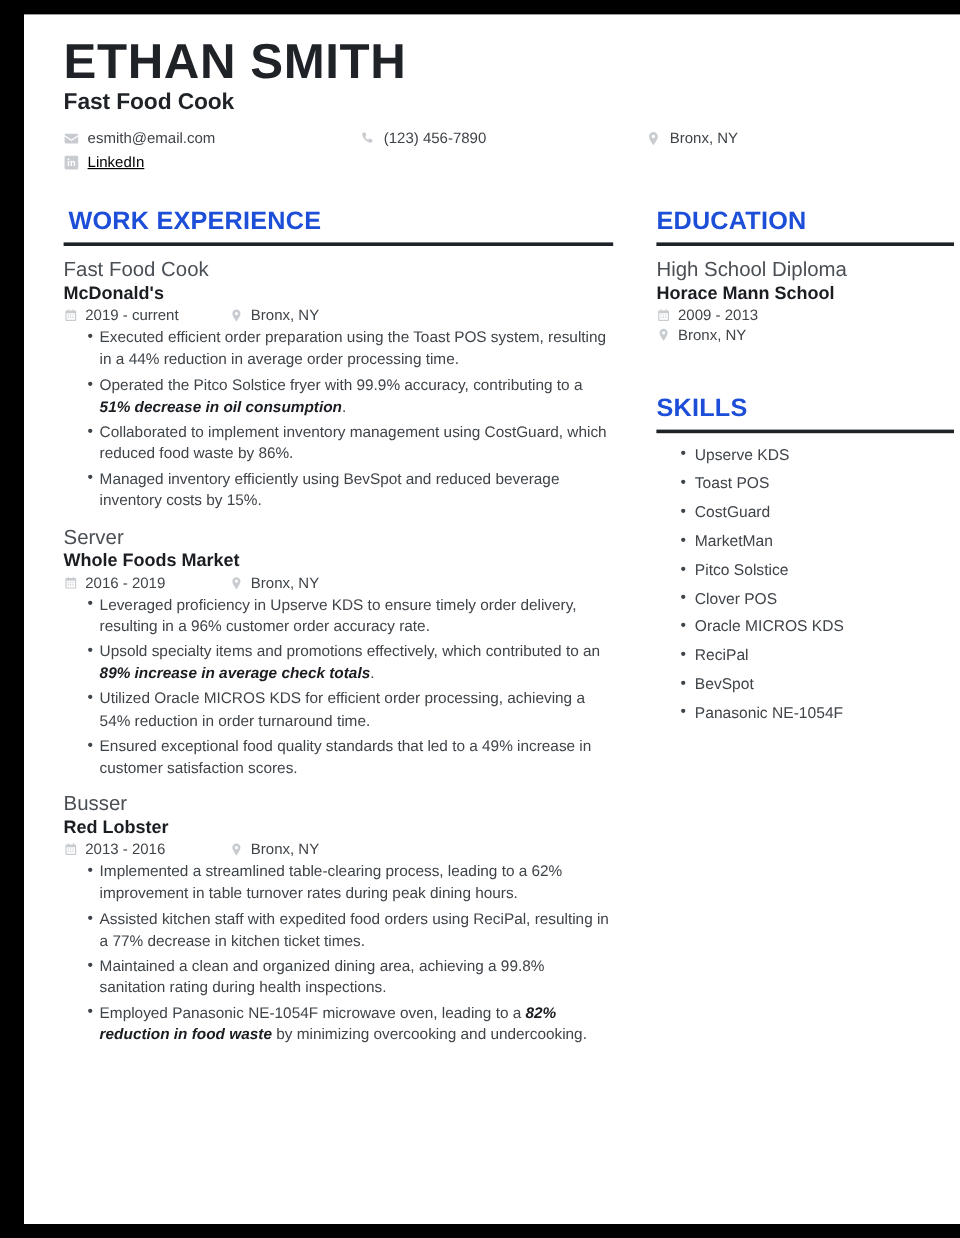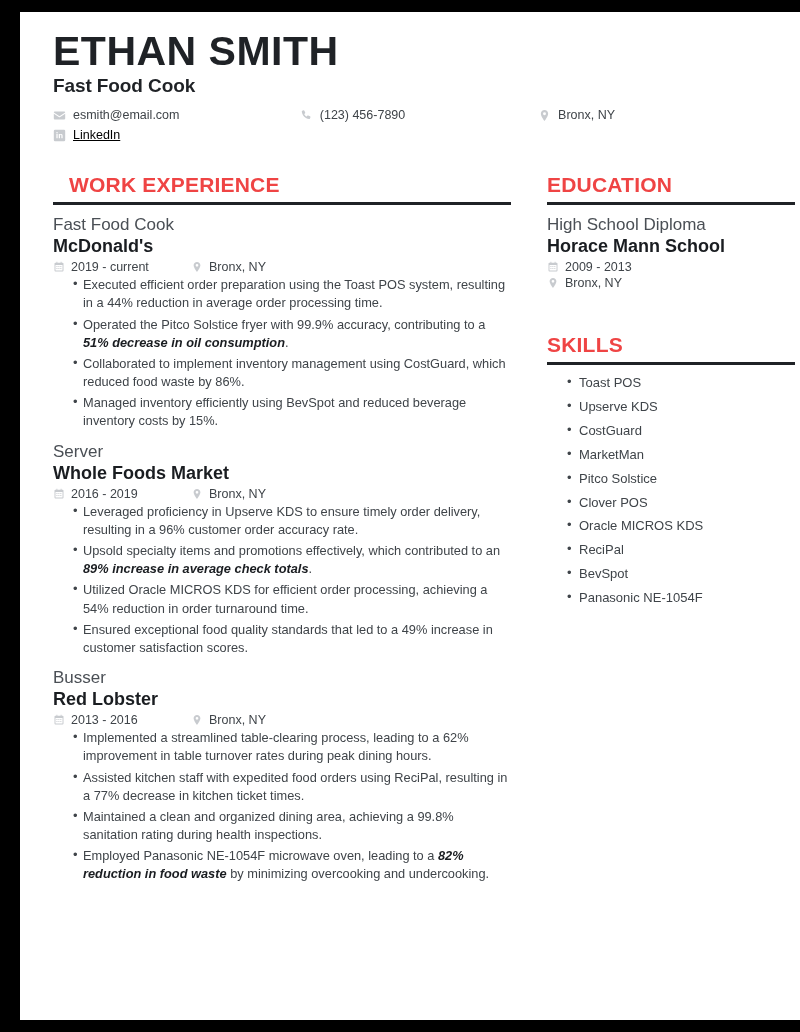--- a/index.html
+++ b/index.html
@@ -80,22 +80,22 @@
   }
   .col-left  { width: 466px; flex: 0 0 466px; }
   .col-gap   { width: 26px; flex: 0 0 26px; }
   .col-right { width: 258px; flex: 0 0 258px; }
 
   .section { margin-bottom: 0; }
   .section-title {
     font-size: 21px;
     font-weight: 700;
     letter-spacing: 0.2px;
-    color: #ef4444;
-    margin: 0 0 5px 24px;
+    color: #1d4ed8;
+    margin: 0 0 5px 12px;
     font-stretch: condensed;
   }
   .rule {
     height: 3px;
     background: #1f2226;
     margin: 0 0 9px 8px;
   }
   .col-right .section-title { margin-left: 10px; }
   .col-right .rule { margin-left: 10px; }
 
@@ -103,21 +103,21 @@
   .entry { margin-bottom: 10px; padding-left: 8px; }
   .col-right .entry { padding-left: 10px; }
   .entry-title {
     font-size: 17px;
     font-weight: 400;
     color: #4a4f55;
     line-height: 1.25;
     margin-bottom: 1px;
   }
   .entry-org {
-    font-size: 18px;
+    font-size: 15px;
     font-weight: 700;
     color: #1a1d21;
     margin-bottom: 3px;
   }
   .meta-row {
     display: flex;
     align-items: center;
     margin-bottom: 2px;
   }
   .meta-item {
@@ -363,22 +363,22 @@
           </div>
         </div>
 
         <div class="edu-gap"></div>
 
         <div class="section">
           <div class="section-title">SKILLS</div>
           <div class="rule"></div>
           <div class="skills-wrap">
             <ul class="skills">
+                <li>Upserve KDS</li>
                 <li>Toast POS</li>
-                <li>Upserve KDS</li>
                 <li>CostGuard</li>
                 <li>MarketMan</li>
                 <li>Pitco Solstice</li>
                 <li>Clover POS</li>
                 <li>Oracle MICROS KDS</li>
                 <li>ReciPal</li>
                 <li>BevSpot</li>
                 <li>Panasonic NE-1054F</li>
               </ul>
           </div>

